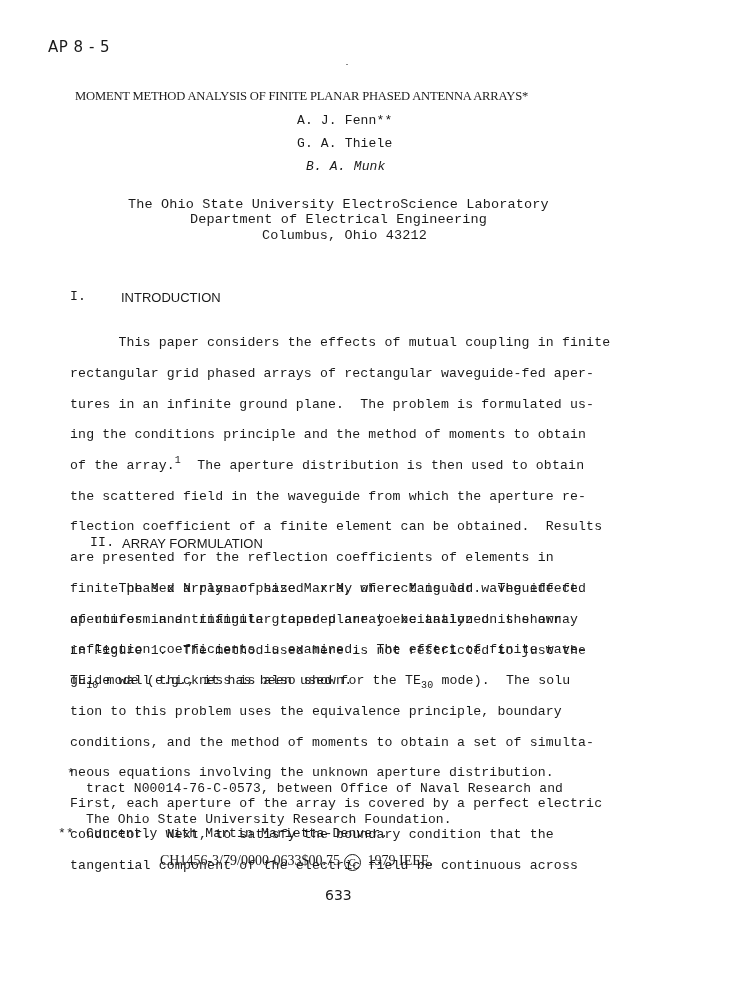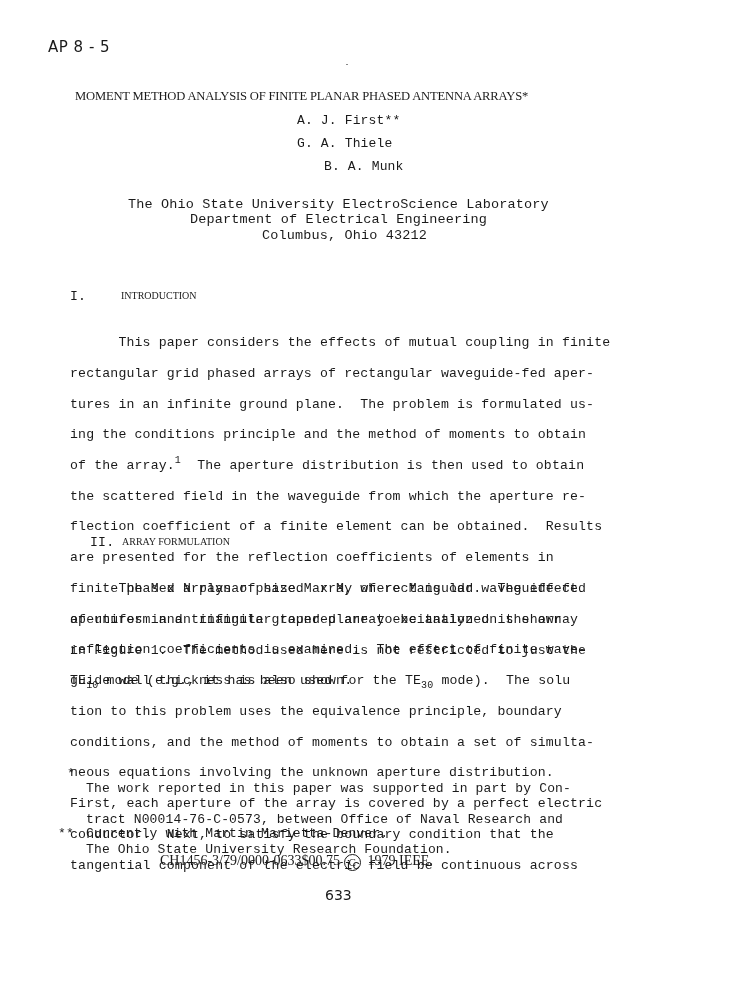--- a/index.html
+++ b/index.html
@@ -10,39 +10,39 @@
   }
   .abs { position: absolute; white-space: pre; }
   .mono { font-family: "Liberation Mono", "DejaVu Sans Mono", monospace; font-size: 13.2px; letter-spacing: 0.15px; }
   .sans { font-family: "DejaVu Sans", "Liberation Sans", sans-serif; }
   #code { left: 48px; top: 38px; font-size: 15px; letter-spacing: 0.5px; }
   .dot { left: 346px; top: 64px; width: 2px; height: 1px; background: #888; }
   #title { left: 75px; top: 89px; font-size: 12.6px; letter-spacing: -0.2px; font-family: "Liberation Serif", "DejaVu Serif", serif; }
   .author { font-size: 13px; }
   .aff { font-size: 13.5px; }
   .para { left: 70px; line-height: 15.35px; font-size: 13.2px; }
-  .heading { font-size: 10px; font-family: Liberation Serif, serif; }
+  .heading { font-size: 13px; font-family: Liberation Sans, sans-serif; }
   sub { font-size: 10px; vertical-align: -4px; line-height: 0; }
   sup { font-size: 10px; vertical-align: 6px; line-height: 0; }
   .fn { font-size: 13px; line-height: 15.3px; }
   #copyright { left: 160px; top: 853px; font-size: 14px; font-family: Liberation Serif, serif; }
   .circ { display: inline-block; width: 15px; height: 15px; border: 1.3px solid #1a1a1a; border-radius: 50%; text-align: center; line-height: 15px; font-size: 11px; vertical-align: -1px; }
   #pagenum { left: 325px; top: 887px; font-size: 14px; }
 </style>
 </head>
 <body>
 
 <div class="abs sans" id="code">AP 8 - 5</div>
 <div class="abs dot"></div>
 
 <div class="abs" id="title">MOMENT METHOD ANALYSIS OF FINITE PLANAR PHASED ANTENNA ARRAYS*</div>
 
-<div class="abs mono author" style="left:297px; top:113px;">A. J. First**</div>
+<div class="abs mono author" style="left:297px; top:113px;">A. J. Fenn**</div>
 <div class="abs mono author" style="left:297px; top:136px;">G. A. Thiele</div>
-<div class="abs mono author" style="left:324px; top:159px;">B. A. Munk</div>
+<div class="abs mono author" style="left:306px; top:159px;font-style:italic;">B. A. Munk</div>
 
 <div class="abs mono aff" style="left:128px; top:197px;">The Ohio State University ElectroScience Laboratory</div>
 <div class="abs mono aff" style="left:190px; top:212px;">Department of Electrical Engineering</div>
 <div class="abs mono aff" style="left:262px; top:228px;">Columbus, Ohio 43212</div>
 
 <div class="abs mono" style="left:70px; top:289px;">I.</div>
 <div class="abs heading" style="left:121px; top:290px;">INTRODUCTION</div>
 
 <div class="abs mono para" style="top:320px;">
 <div>      This paper considers the effects of mutual coupling in finite</div>
@@ -70,21 +70,20 @@
 <div>tion to this problem uses the equivalence principle, boundary</div>
 <div>conditions, and the method of moments to obtain a set of simulta-</div>
 <div>neous equations involving the unknown aperture distribution.</div>
 <div>First, each aperture of the array is covered by a perfect electric</div>
 <div>conductor.  Next, to satisfy the boundary condition that the</div>
 <div>tangential component of the electric field be continuous across</div>
 </div>
 
 <div class="abs mono fn" style="left:67px; top:766px;">*</div>
 <div class="abs mono fn" style="left:86px; top:766px;">
-<div>The work reported in this paper was supported in part by Con-</div>
 <div>tract N00014-76-C-0573, between Office of Naval Research and</div>
 <div>The Ohio State University Research Foundation.</div>
 </div>
 
 <div class="abs mono fn" style="left:58px; top:826px;">**</div>
 <div class="abs mono fn" style="left:86px; top:826px;">Currently with Martin Marietta-Denver.</div>
 
 <div class="abs sans" id="copyright"><span>CH1456-3/79/0000-0633$00.75</span> <span class="circ">C</span>  <span>1979 IEEE.</span></div>
 
 <div class="abs sans" id="pagenum">633</div>

